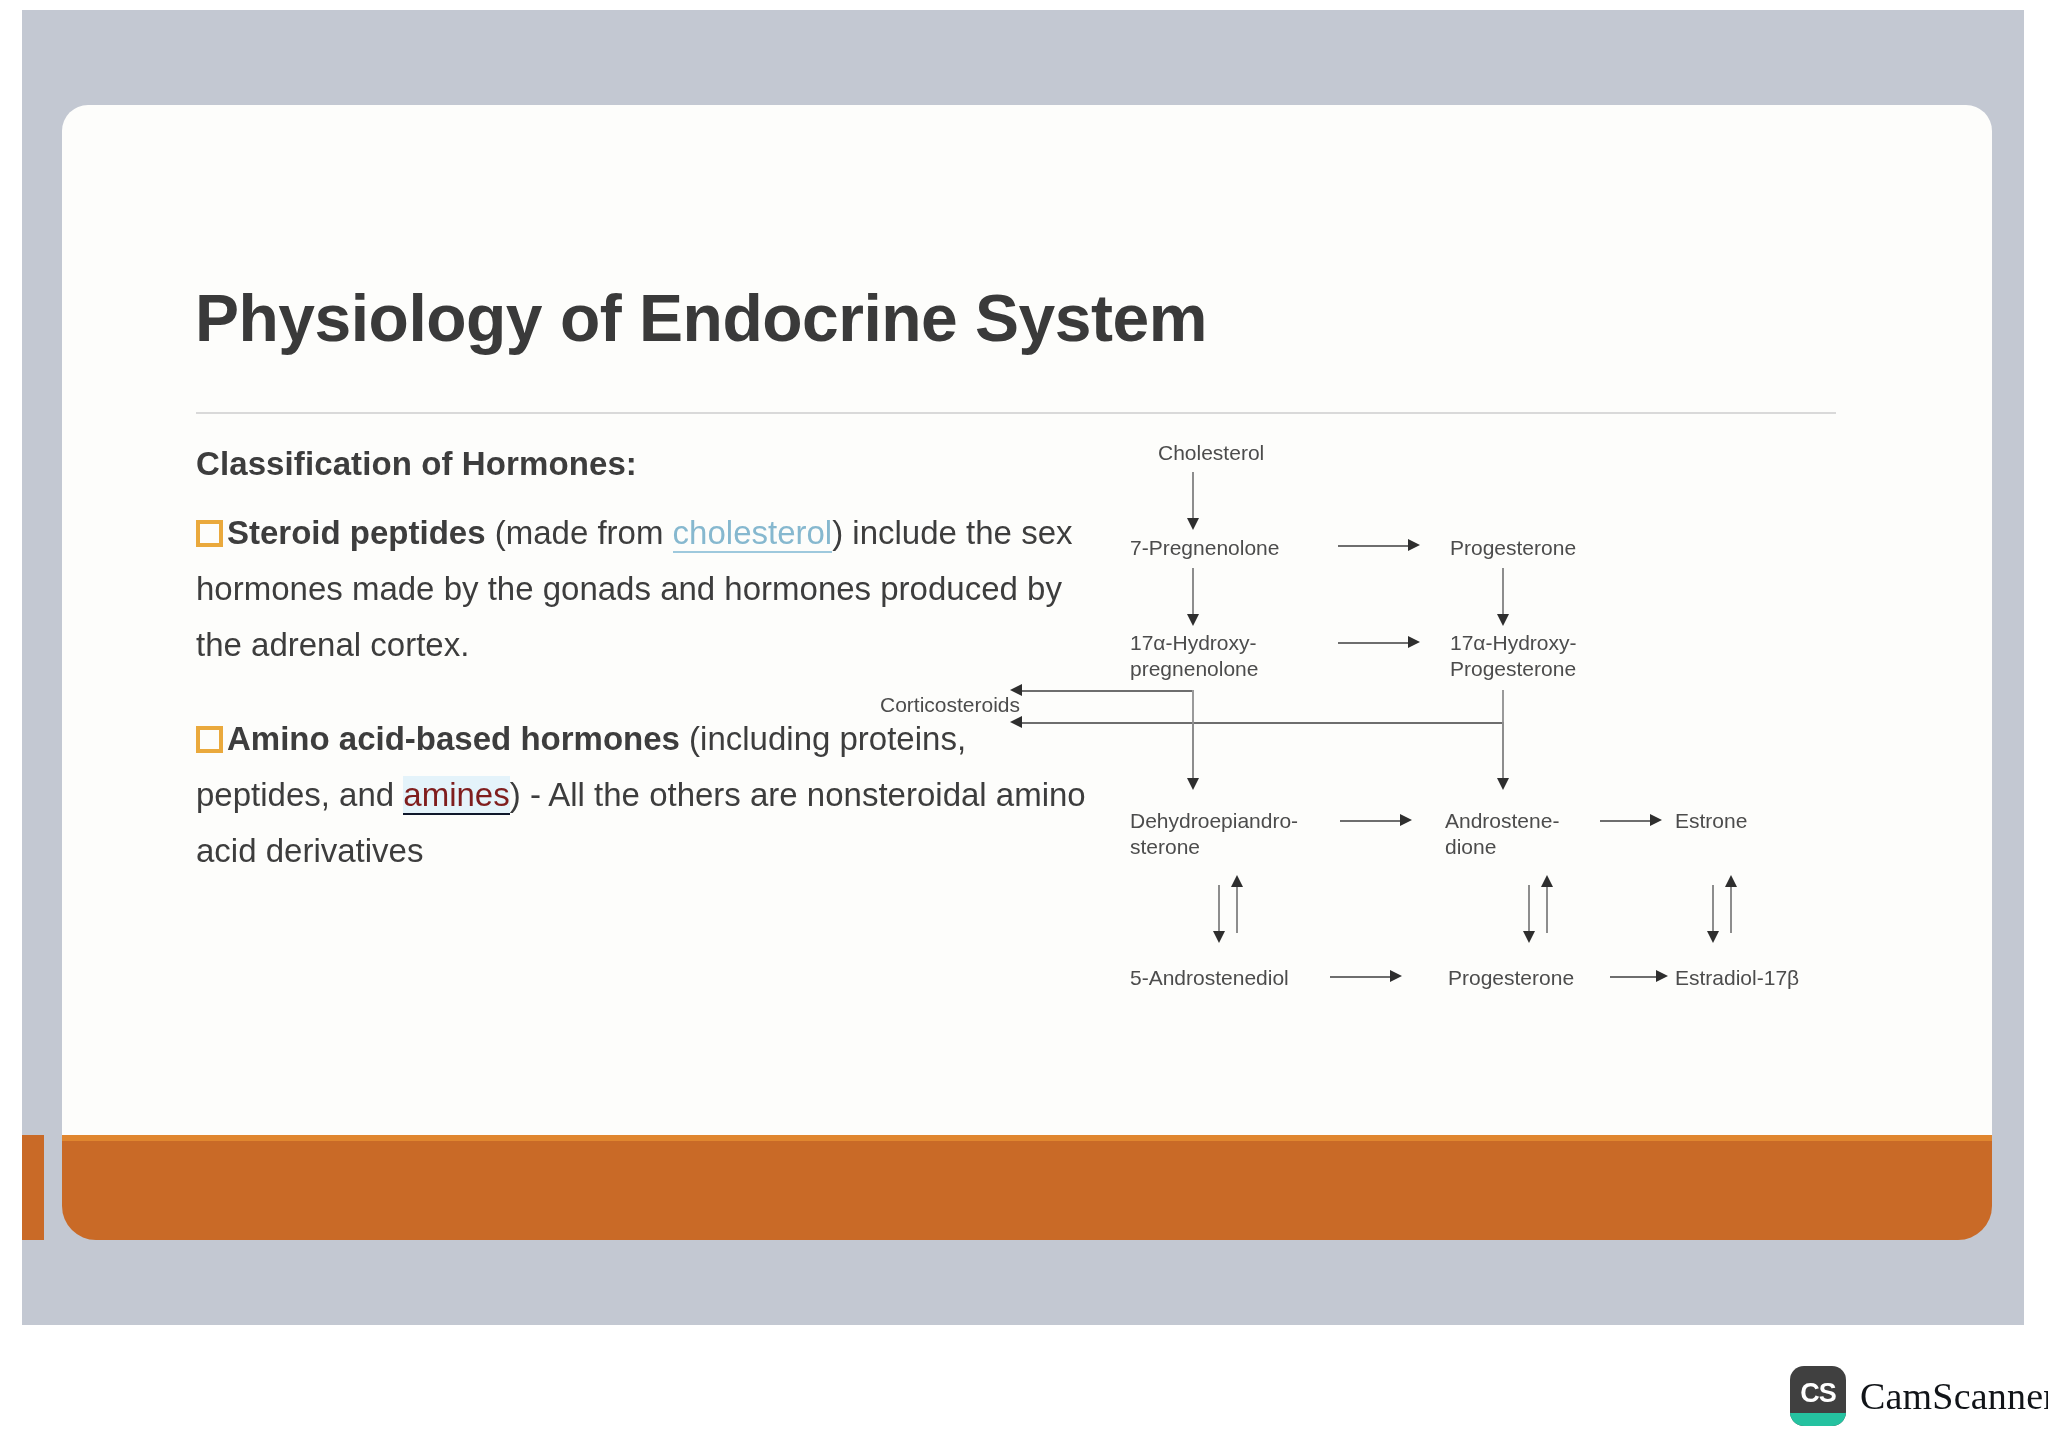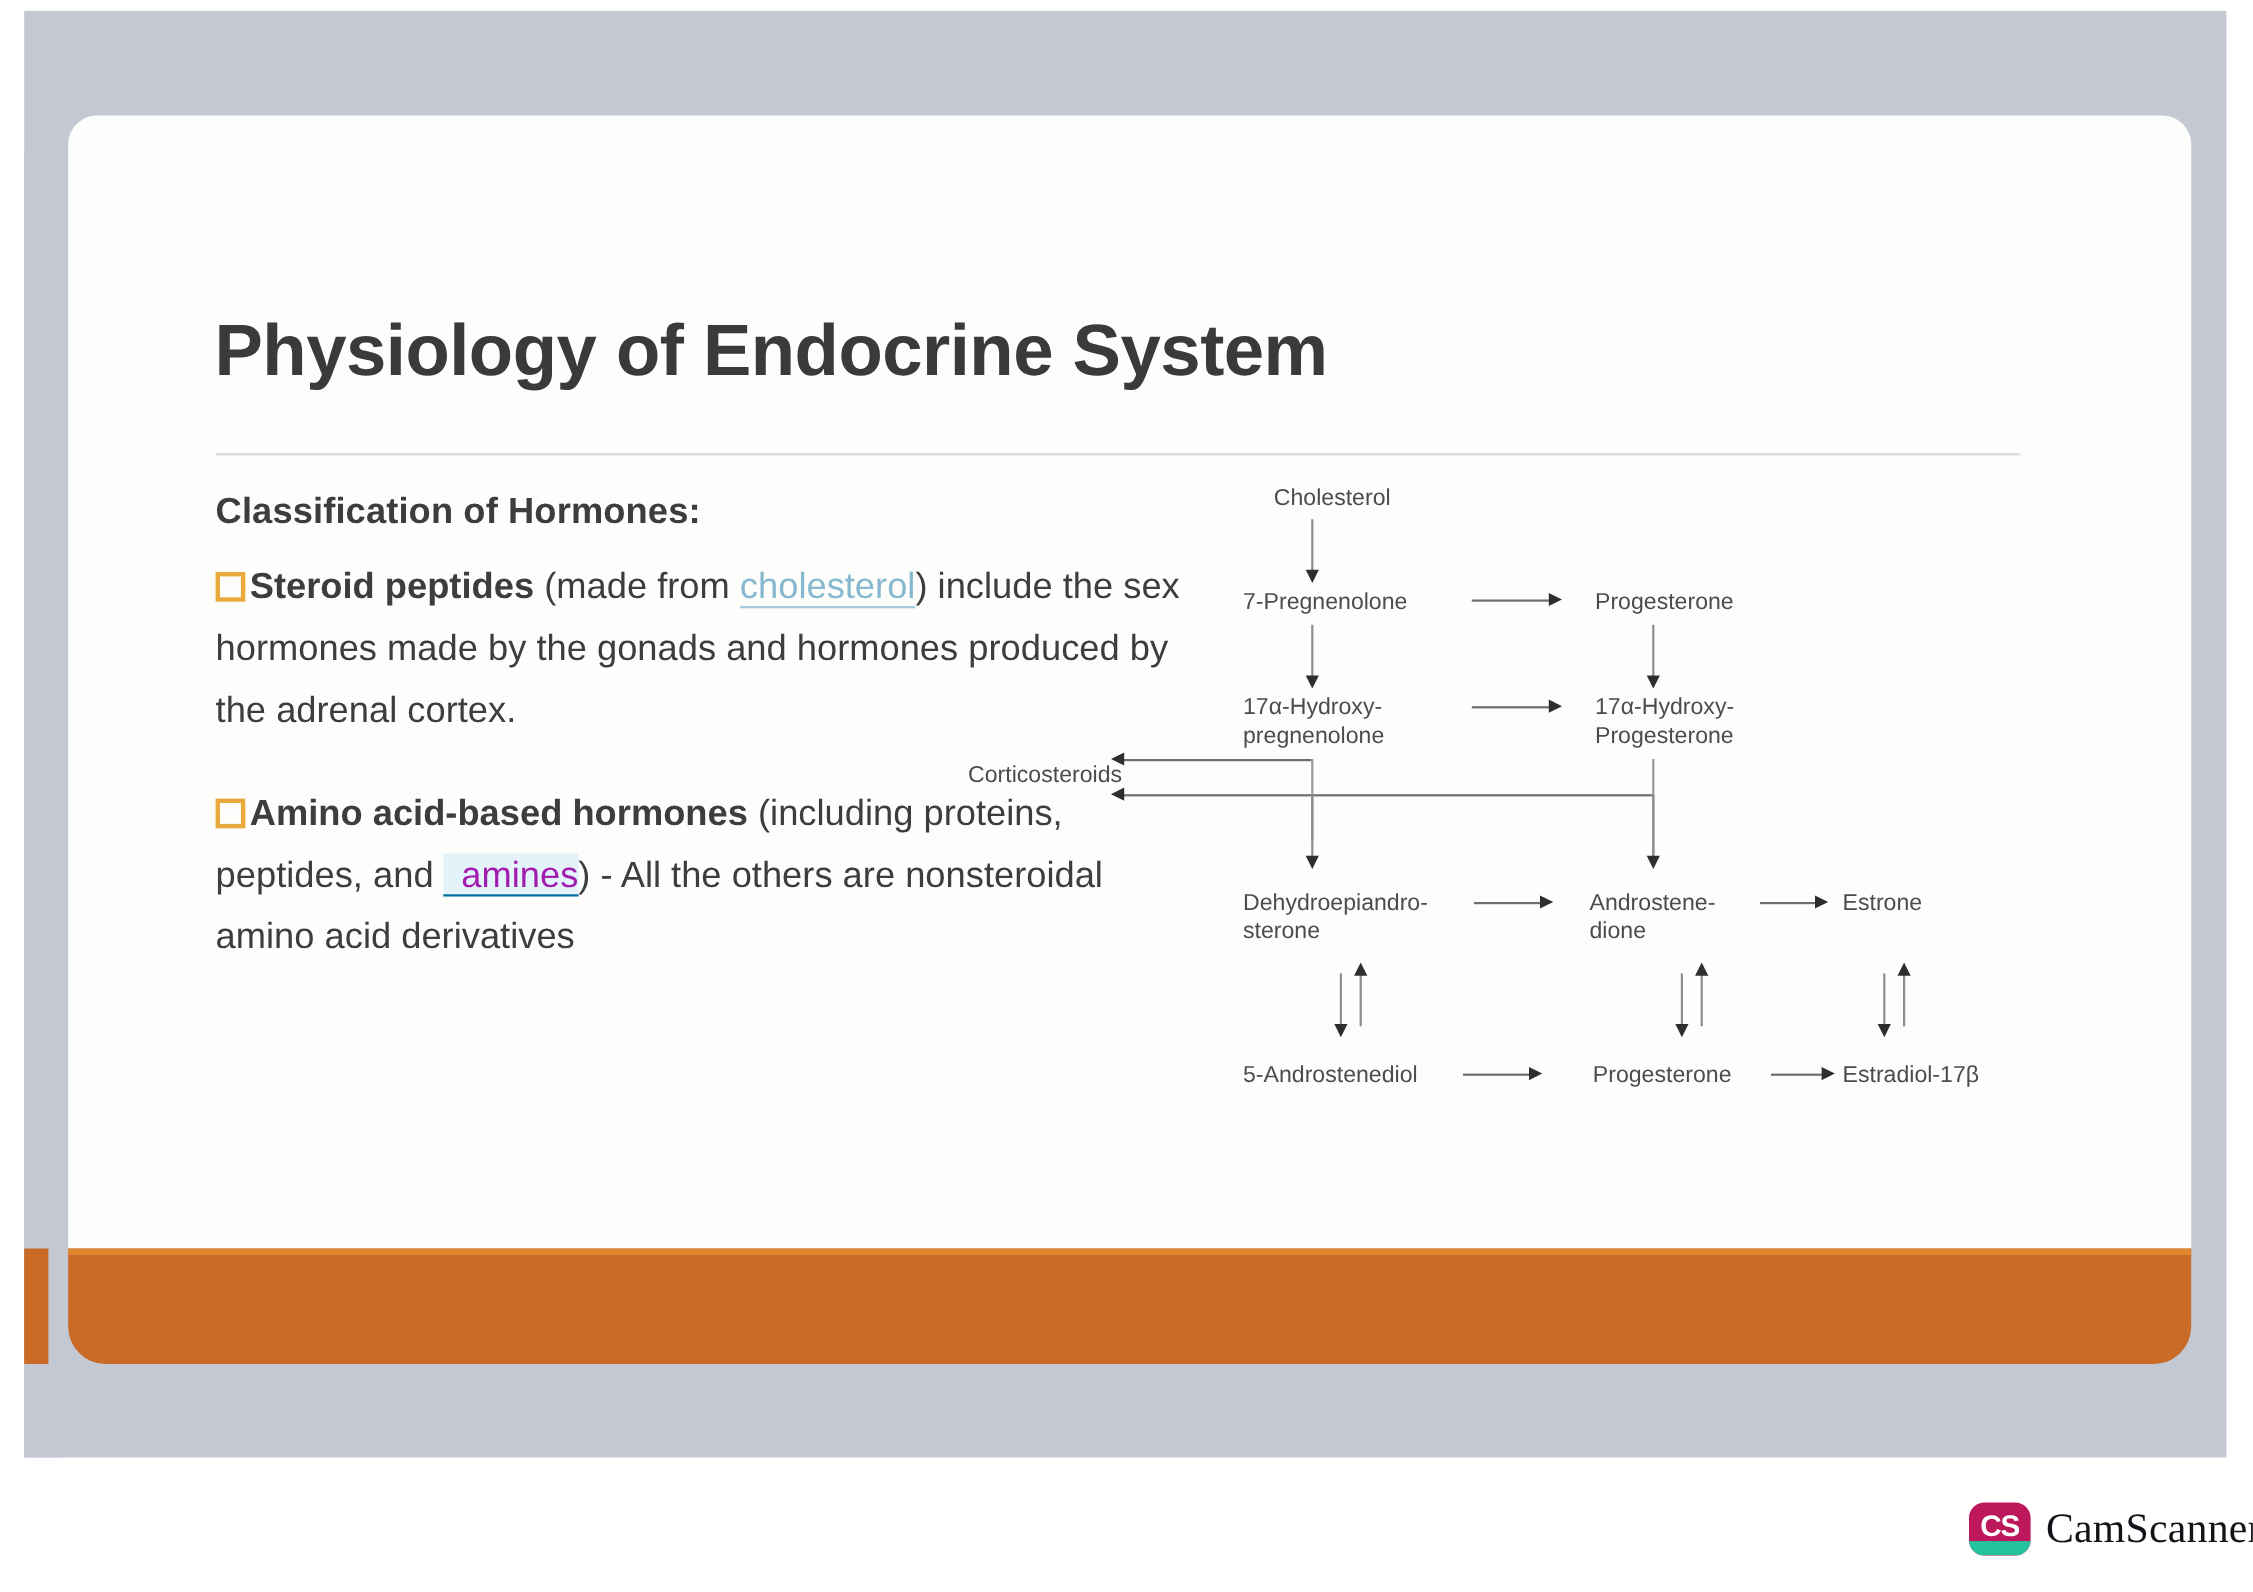--- a/index.html
+++ b/index.html
@@ -113,24 +113,23 @@
     position: relative;
     top: -2px;
     vertical-align: middle;
   }
   .b-strong { font-weight: 700; }
   .link {
     color: #86b8cf;
     border-bottom: 2px solid #9ec9dd;
   }
   .link-hl {
-    color: #a21caf;
+    color: #7f1d1d;
     background: #e4f3fa;
-    border-bottom: 2px solid #0369a1;
-    padding-left: 16px;
+    border-bottom: 2px solid #0f172a;
   }
 
   
   .diagram {
     position: absolute;
     left: 1130px;
     top: 440px;
     width: 820px;
     height: 700px;
     font-size: 21px;
@@ -190,23 +189,23 @@
   .camscanner {
     position: absolute;
     left: 1790px;
     top: 1366px;
     display: flex;
     align-items: center;
     gap: 14px;
   }
   .cs-badge {
     width: 56px;
-    height: 48px;
+    height: 60px;
     border-radius: 14px;
-    background: #be185d;
+    background: #404040;
     position: relative;
     overflow: hidden;
     display: flex;
     align-items: center;
     justify-content: center;
   }
   .cs-badge .cs-text {
     color: #ffffff;
     font-size: 27px;
     font-weight: 700;

